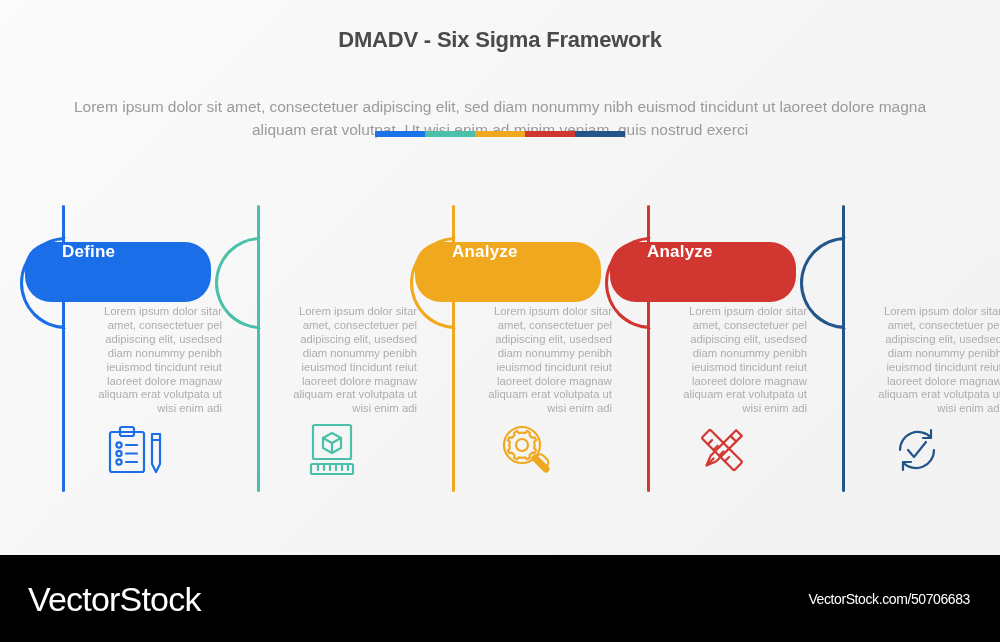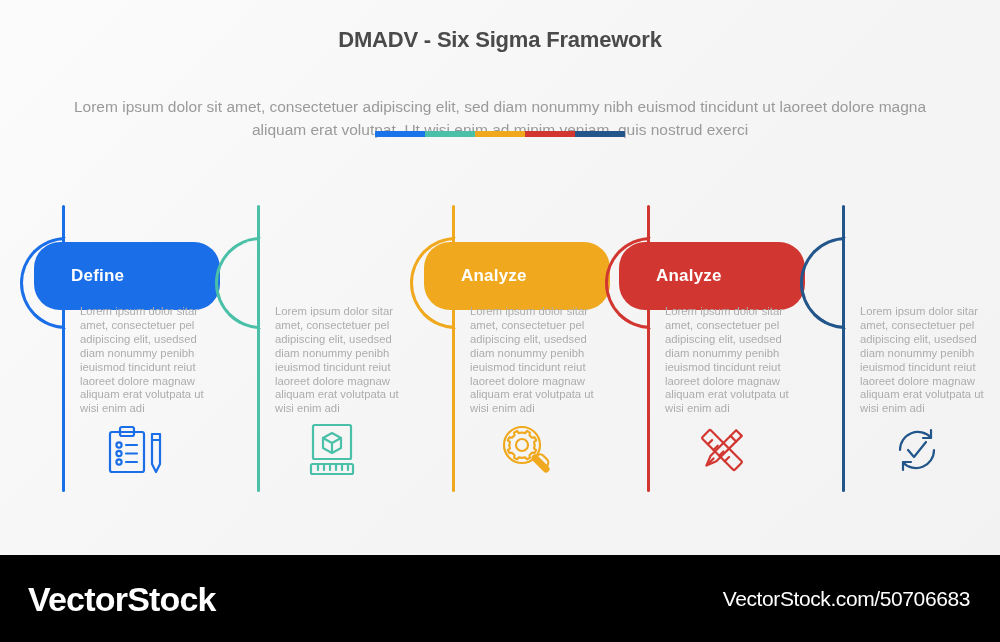--- a/index.html
+++ b/index.html
@@ -65,61 +65,62 @@
   .arc {
     position:absolute; left:-2px; top:37px;
     width:46px; height:92px;
     border:3px solid;
     border-right-color:transparent !important;
     border-radius:46px 0 0 46px;
     background:transparent;
   }
   
   .pill {
-    position:absolute; left:12px; top:42px;
-    width:186px; height:68px;
+    position:absolute; left:3px; top:42px;
+    width:186px; height:60px;
     border-radius:26px;
-    display:flex; align-items:center;
+    display:flex; 
   }
   .pill-label {
     color:#ffffff;
     font-size:17px; font-weight:bold;
     margin-left:37px;
     letter-spacing:0.2px;
   }
 
   .body-text {
     position:absolute; left:58px; top:105px;
     width:142px;
     font-size:11.3px; line-height:13.9px;
     color:#adadad;
+    text-align:right;
   }
 
   .icon-wrap {
     position:absolute; left:80px; top:222px;
     width:70px; height:56px;
     display:flex; align-items:center; justify-content:center;
   }
   .icon-wrap svg { display:block; }
 
   
   .watermark {
     position:absolute; left:0; top:555px;
     width:1000px; height:87px;
     background:#000000;
   }
   .wm-logo {
     position:absolute; left:28px; top:50%; transform:translateY(-50%);
-    color:#ffffff; font-size:34px; font-weight:bold;
+    color:#ffffff; font-size:34px; font-weight:normal;
     letter-spacing:-0.8px;
     font-family:"Liberation Sans", sans-serif;
   }
   .wm-url {
     position:absolute; right:30px; top:50%; transform:translateY(-50%);
-    color:#ffffff; font-size:21px; font-weight:400;
+    color:#ffffff; font-size:14px; font-weight:400;
     letter-spacing:-0.4px;
   }
 </style>
 </head>
 <body>
 
 <div class="canvas">
 
   <div class="stage">
 

